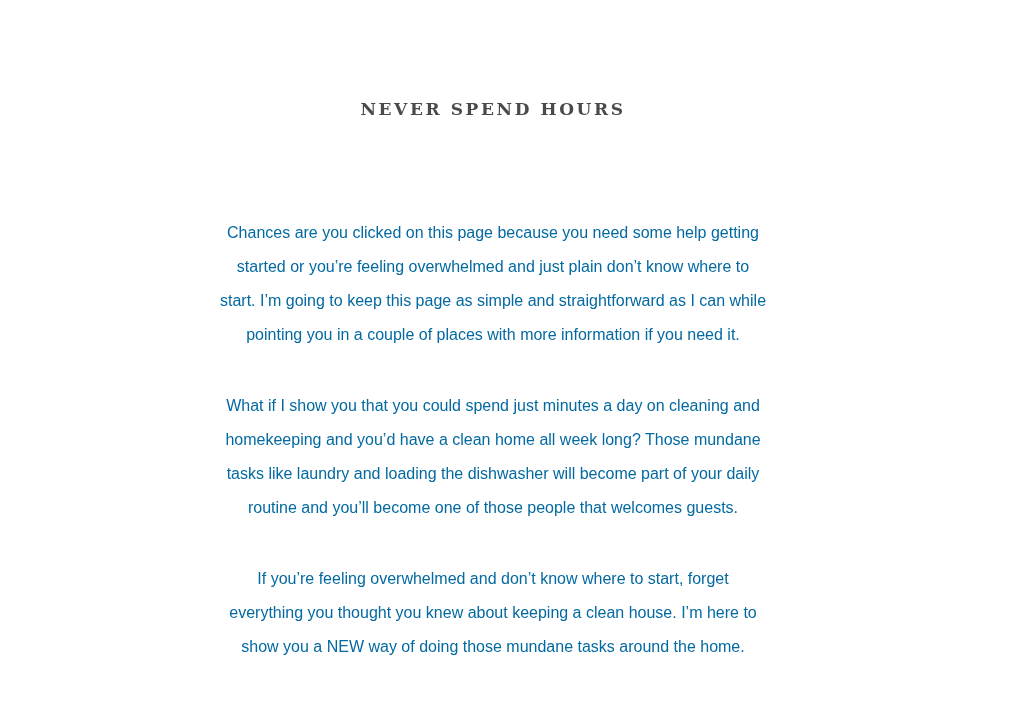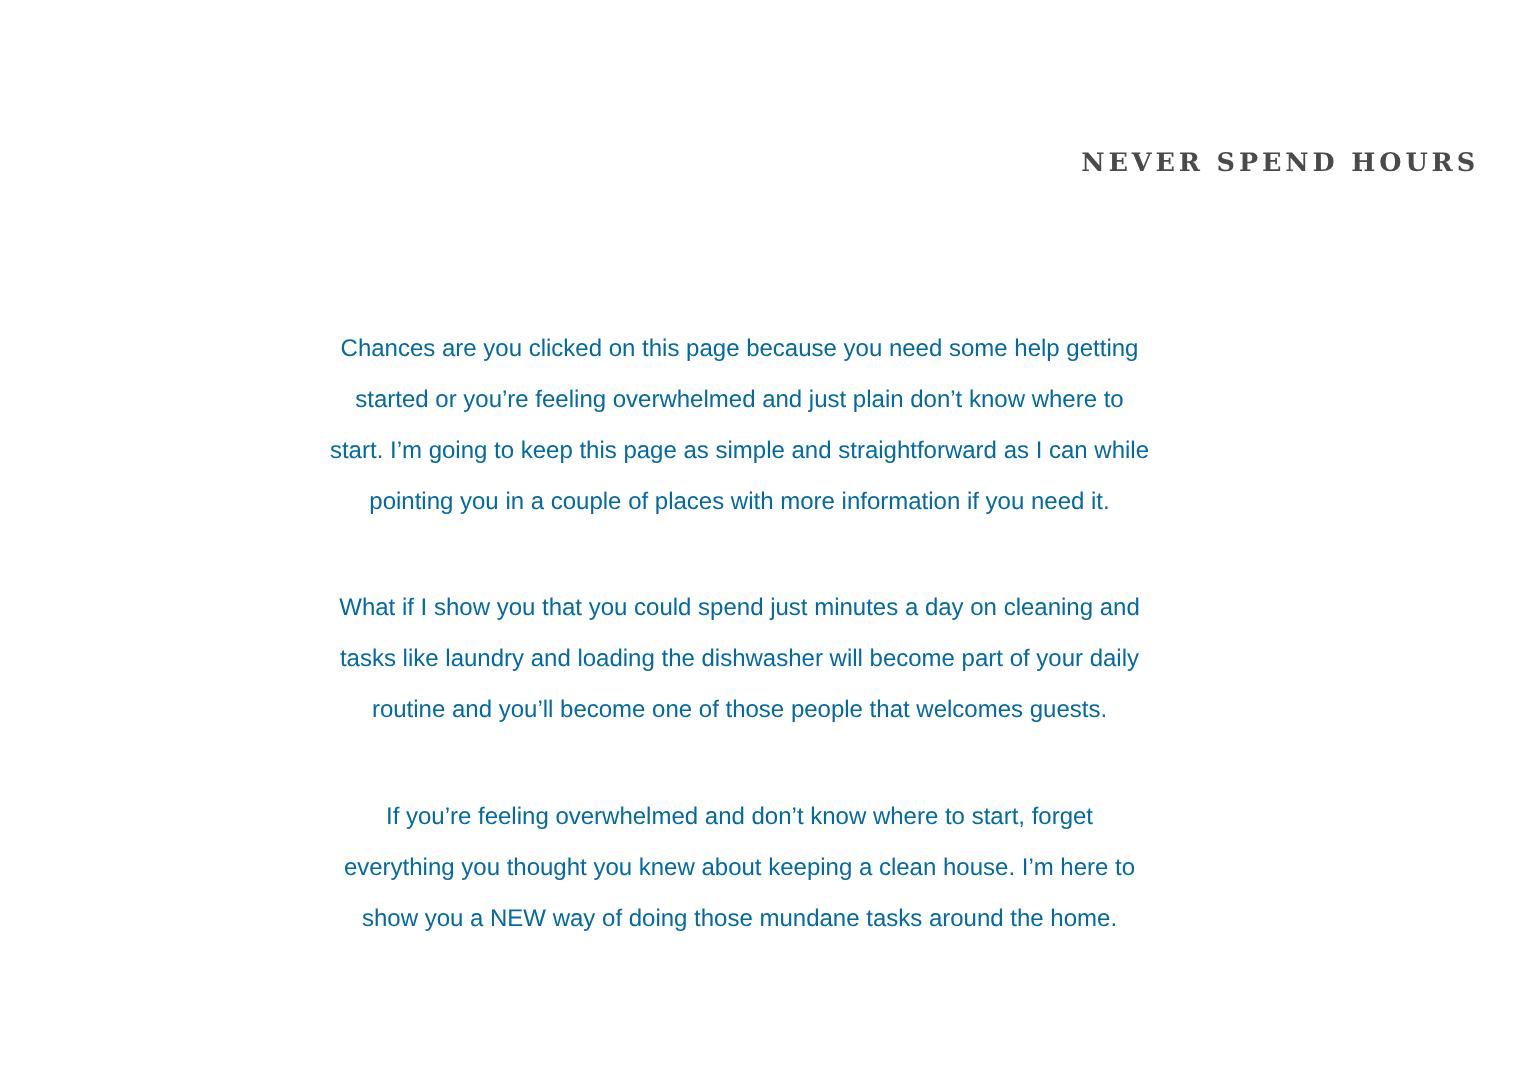--- a/index.html
+++ b/index.html
@@ -28,21 +28,21 @@
       text-align: center;
       font-family: "DejaVu Serif", serif;
       font-weight: bold;
       font-size: 17px;
       line-height: 32px;
       letter-spacing: 2.6px;
       color: #4a4a4a;
       margin: 0;
       text-transform: uppercase;
     }
-    .title span { display: block; text-align: right; }
+    .title span { display: block; }
     .content {
       position: absolute;
       left: 94px;
       top: 216px;
       width: 798px;
       text-align: center;
       font-family: "Liberation Sans", sans-serif;
       font-size: 16px;
       line-height: 34px;
       color: #0369a1;
@@ -66,20 +66,21 @@
 
   <div class="content">
     <p>
       <span class="line">Chances are you clicked on this page because you need some help getting</span>
       <span class="line">started or you’re feeling overwhelmed and just plain don’t know where to</span>
       <span class="line">start. I’m going to keep this page as simple and straightforward as I can while</span>
       <span class="line">pointing you in a couple of places with more information if you need it.</span>
     </p>
     <p>
       <span class="line">What if I show you that you could spend just minutes a day on cleaning and</span>
+      <span class="line">homekeeping and you’d have a clean home all week long? Those mundane</span>
       <span class="line">tasks like laundry and loading the dishwasher will become part of your daily</span>
       <span class="line">routine and you’ll become one of those people that welcomes guests.</span>
     </p>
     <p>
       <span class="line">If you’re feeling overwhelmed and don’t know where to start, forget</span>
       <span class="line">everything you thought you knew about keeping a clean house. I’m here to</span>
       <span class="line">show you a NEW way of doing those mundane tasks around the home.</span>
     </p>
   </div>
 </div>

